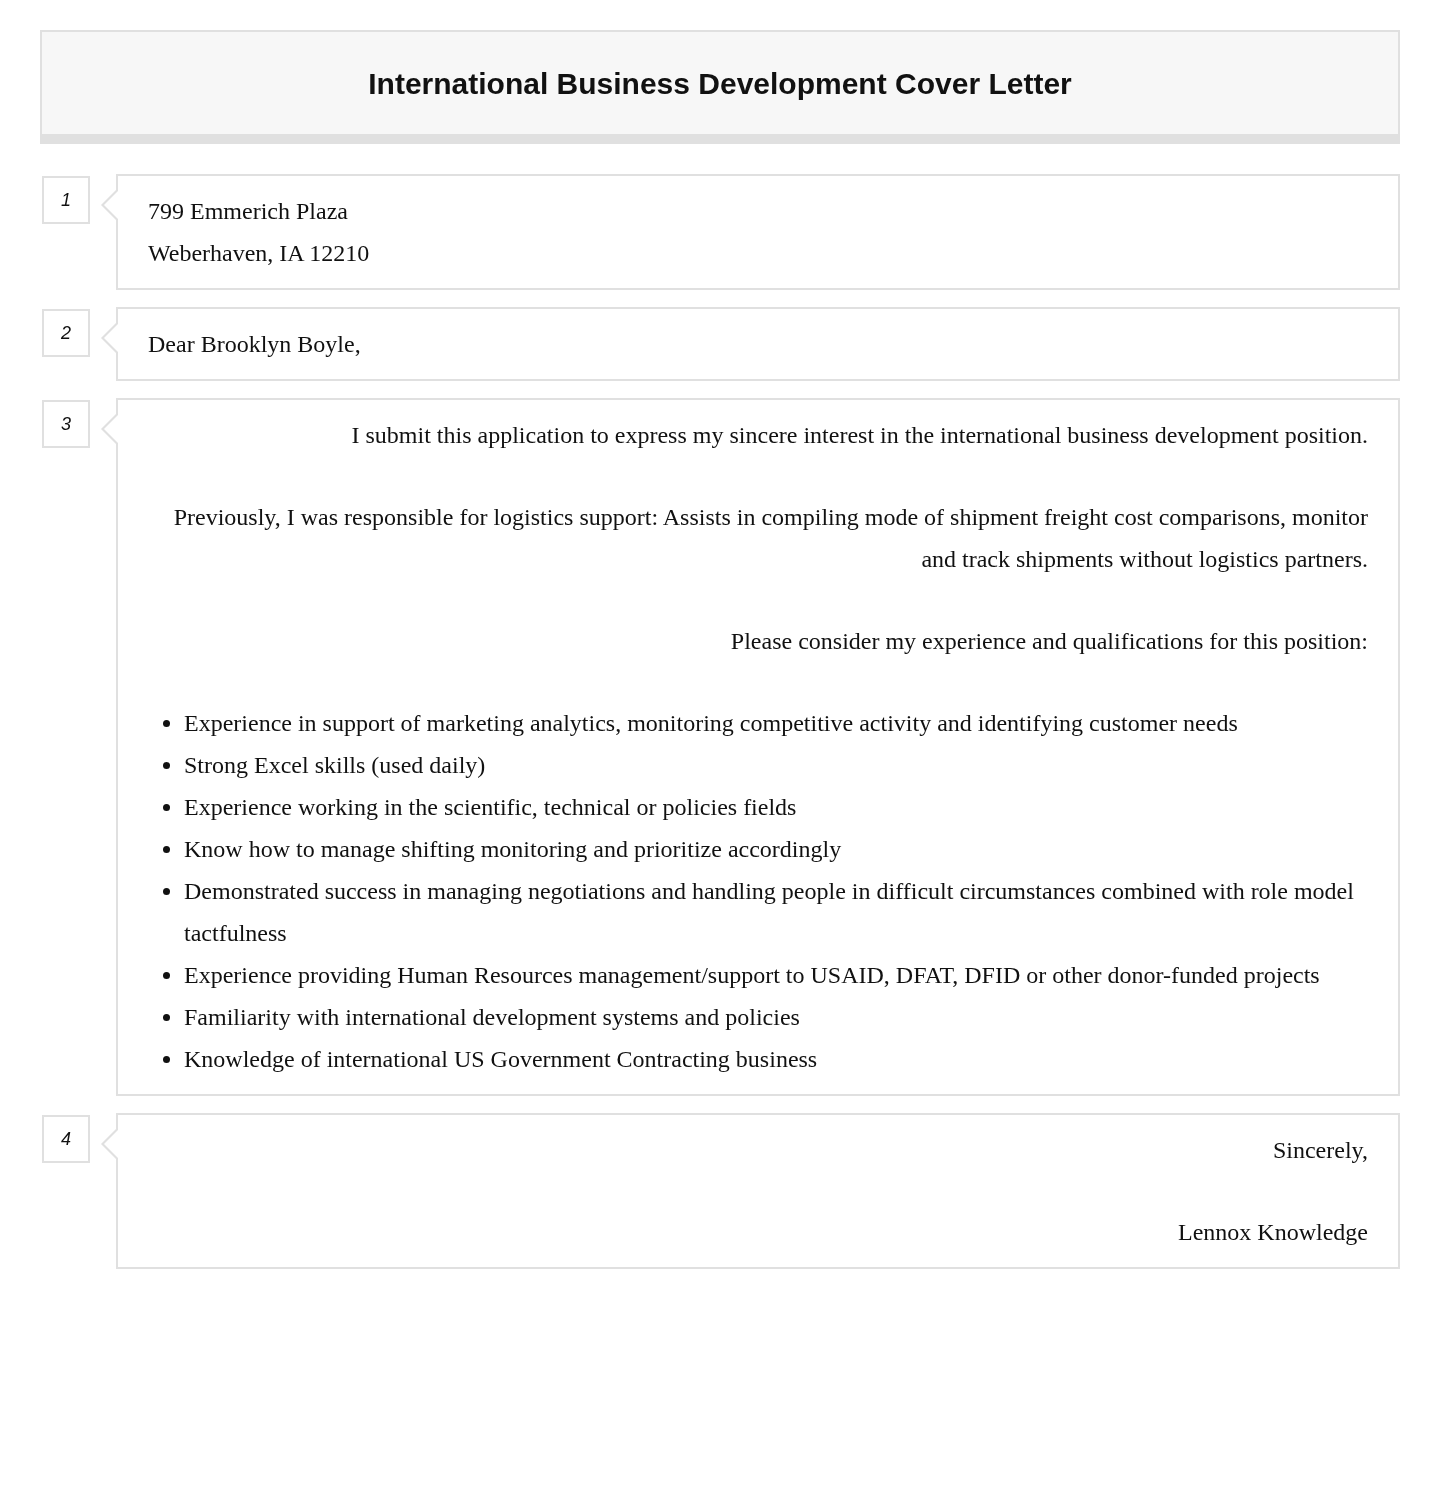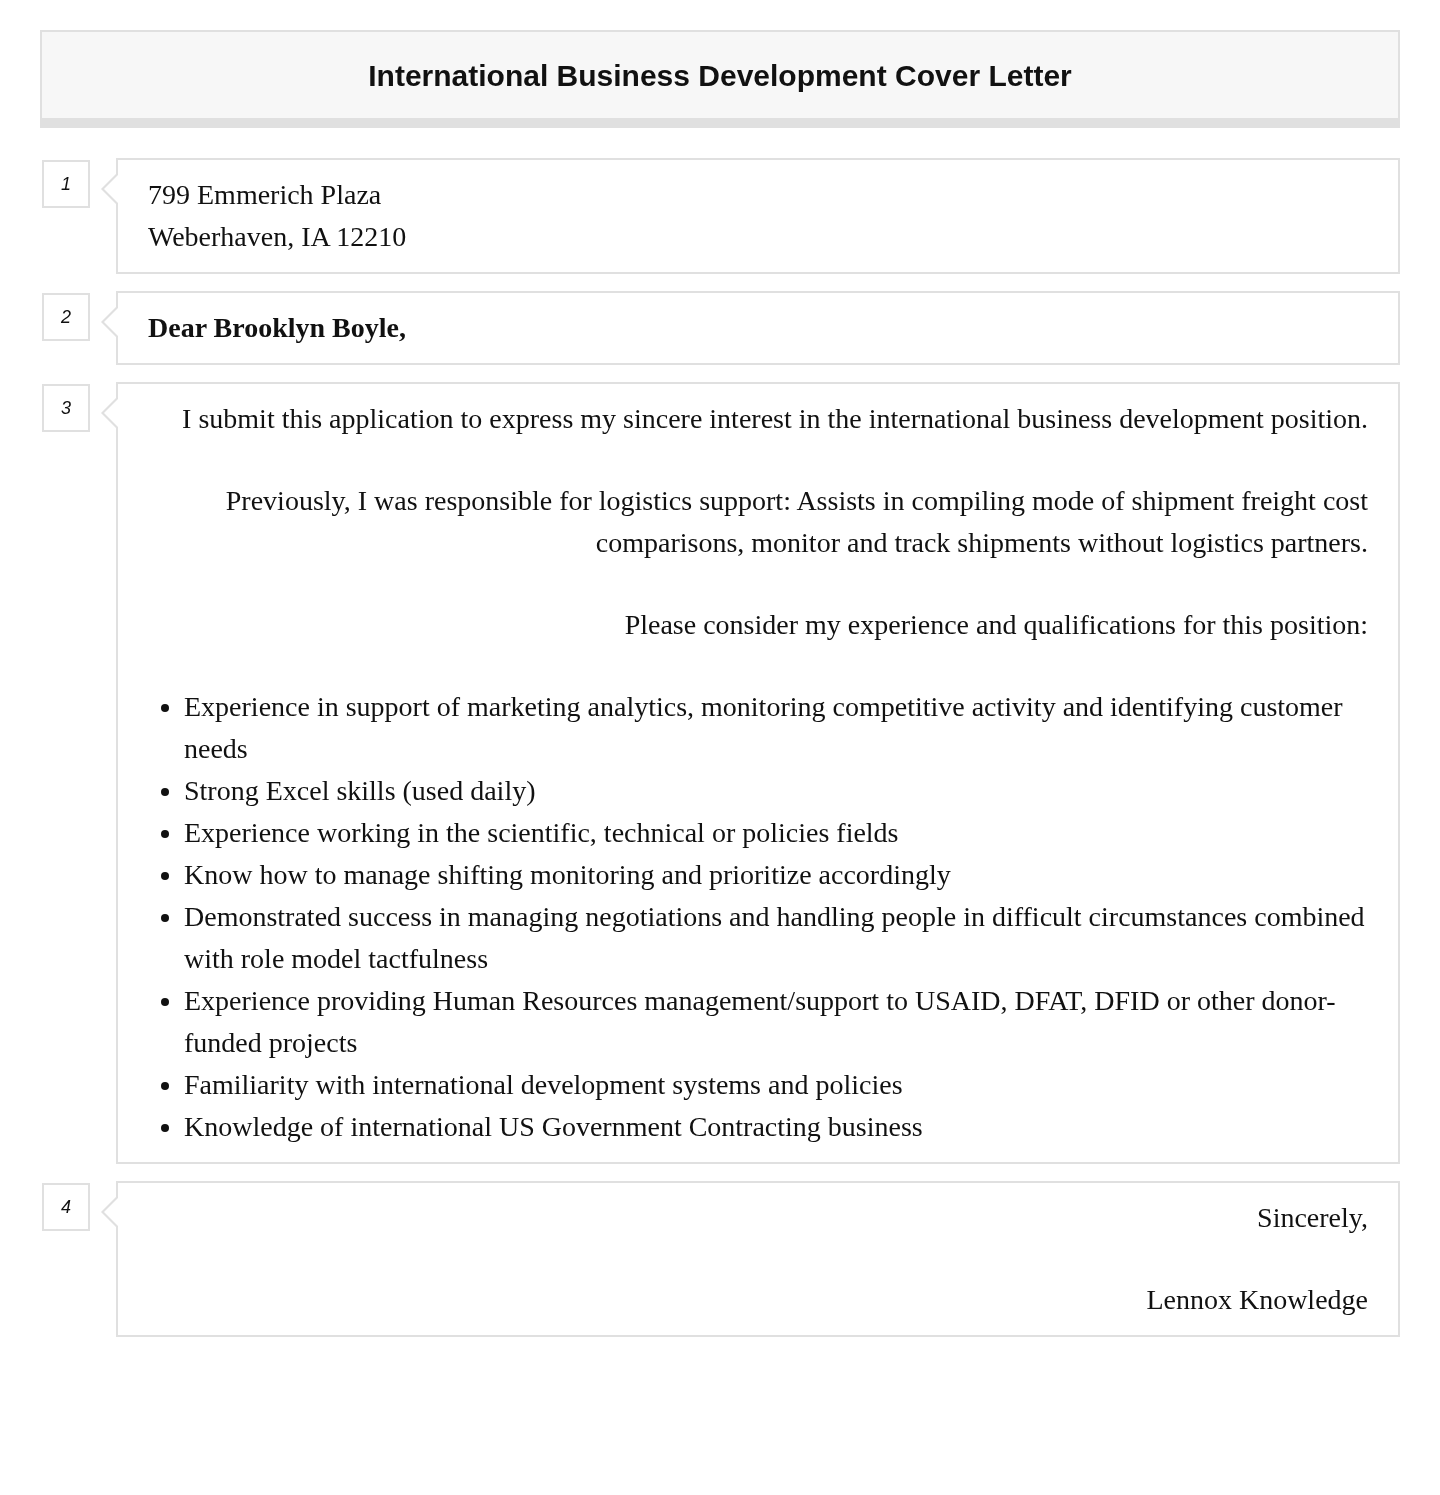--- a/index.html
+++ b/index.html
@@ -8,21 +8,21 @@
     width: 1440px;
     min-height: 1495px;
     padding: 30px 40px 40px 40px;
     font-family: "Liberation Serif", serif;
     color: #111;
   }
   .header {
     background: #f7f7f7;
     border: 2px solid #e0e0e0;
     border-bottom: 10px solid #e0e0e0;
-    height: 98px;
+    height: 114px;
     display: flex;
     align-items: center;
     justify-content: center;
   }
   .header h1 {
     font-family: "Liberation Sans", sans-serif;
     font-weight: bold;
     font-size: 30px;
     color: #111;
     margin-top: 2px;
@@ -48,21 +48,21 @@
     font-size: 18px;
     color: #111;
     flex-shrink: 0;
   }
   .content {
     position: relative;
     margin-left: 26px;
     flex: 1;
     border: 2px solid #e0e0e0;
     padding: 14px 30px 14px 30px;
-    font-size: 28px;
+    font-size: 24px;
     line-height: 42px;
     background: #fff;
   }
   .content::before {
     content: "";
     position: absolute;
     left: -17px;
     top: 12px;
     width: 0; height: 0;
     border-top: 17px solid transparent;
@@ -72,21 +72,21 @@
   .content::after {
     content: "";
     position: absolute;
     left: -14px;
     top: 14px;
     width: 0; height: 0;
     border-top: 15px solid transparent;
     border-bottom: 15px solid transparent;
     border-right: 15px solid #fff;
   }
-  .bold { font-weight: bold; }
+  .bold { font-weight: normal; }
   .para { margin-bottom: 40px; text-align: right; }
   .para:last-child { margin-bottom: 0; }
   ul { margin-left: 36px; list-style: disc; }
   ul li { padding-left: 0; }
 </style>
 </head>
 <body>
 
 <div class="header">
   <h1>International Business Development Cover Letter</h1>

